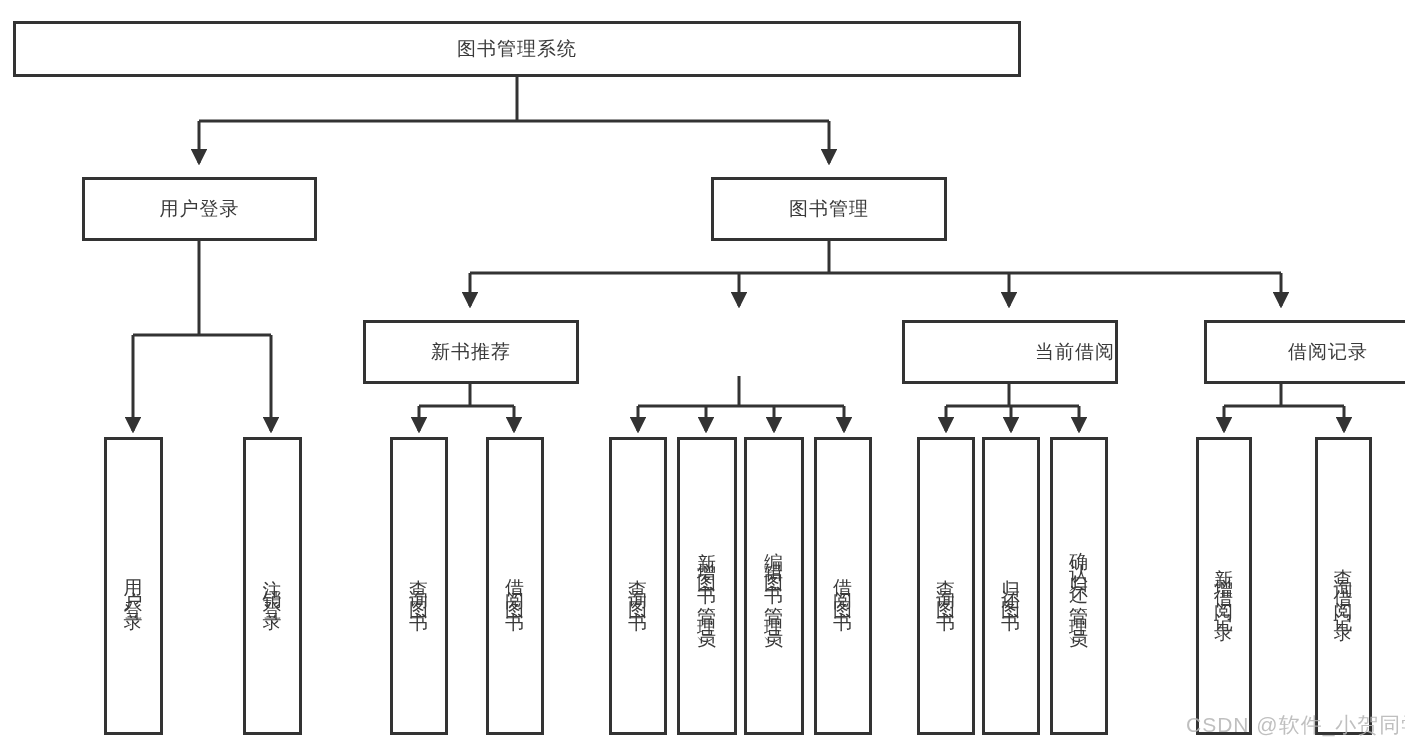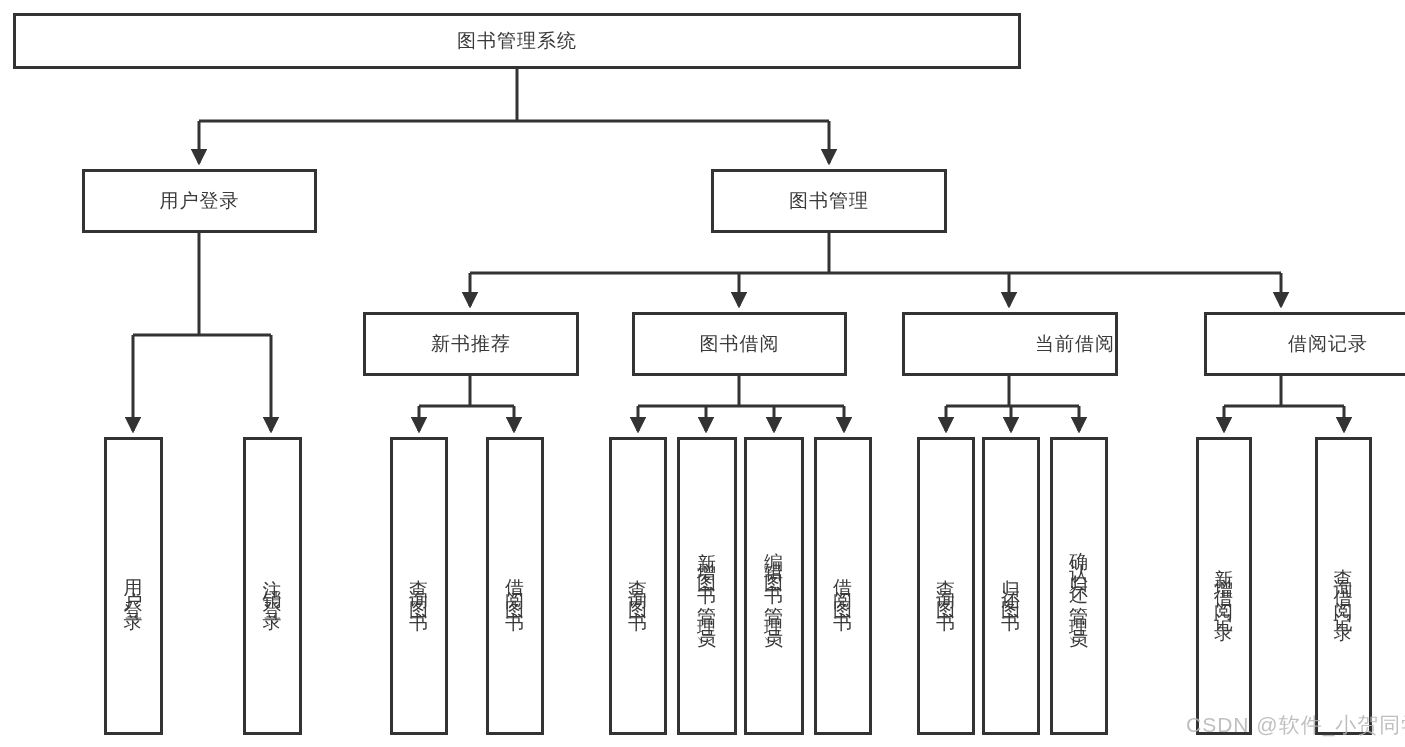--- a/index.html
+++ b/index.html
@@ -30,20 +30,21 @@
     background: #ffffff;
     display: flex;
     align-items: center;
     justify-content: center;
     color: #3a3a3a;
     z-index: 2;
   }
   .node.h {
     font-size: 19px;
     letter-spacing: 1px;
+    margin-top: 8px;
   }
   .node.v span.vtext {
     writing-mode: vertical-rl;
     text-orientation: mixed;
     font-size: 19px;
     letter-spacing: 11px;
     line-height: 1;
     white-space: nowrap;
   }
   .watermark {
@@ -120,23 +121,20 @@
   <div class="node h" style="left:82px; top:169px; width:235px; height:64px;">
     <span>用户登录</span>
   </div>
   <div class="node h" style="left:711px; top:169px; width:236px; height:64px;">
     <span>图书管理</span>
   </div>
 
   <div class="node h" style="left:363px; top:312px; width:216px; height:64px;">
     <span>新书推荐</span>
   </div>
-  <div class="node h" style="left:632px; top:312px; width:215px; height:64px;">
-    <span>图书借阅</span>
-  </div>
   <div class="node h" style="left:902px; top:312px; width:216px; height:64px;justify-content:flex-end;">
     <span>当前借阅</span>
   </div>
   <div class="node h" style="left:1204px; top:312px; width:248px; height:64px;">
     <span>借阅记录</span>
   </div>
 
   <div class="node v" style="left:104px; top:437px; width:59px; height:298px;">
     <span class="vtext">用户登录</span>
   </div>

